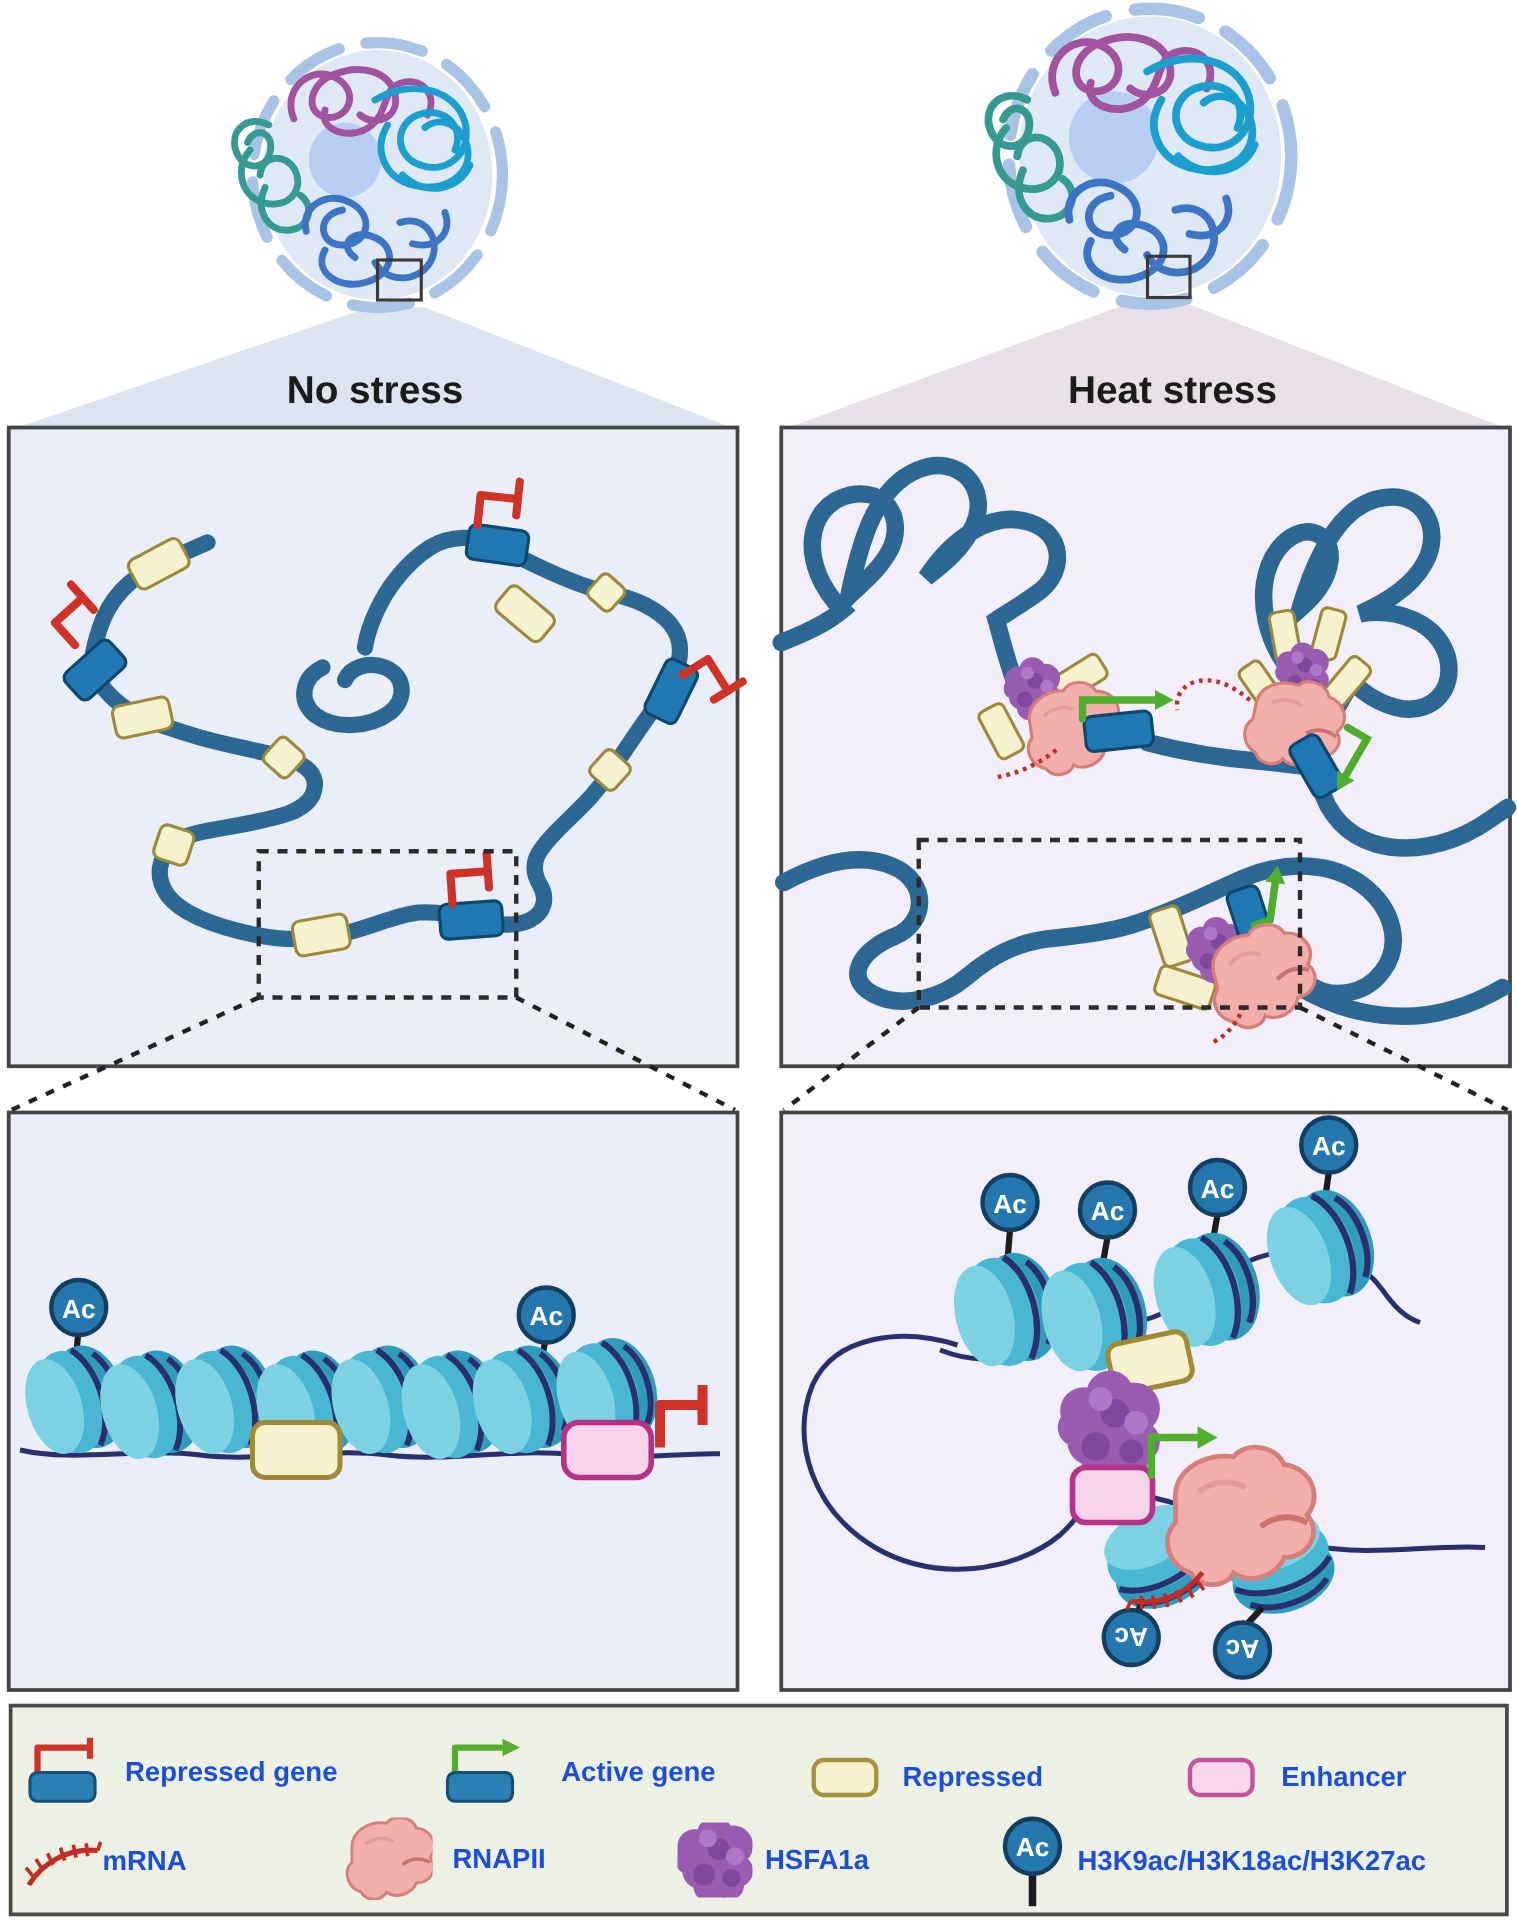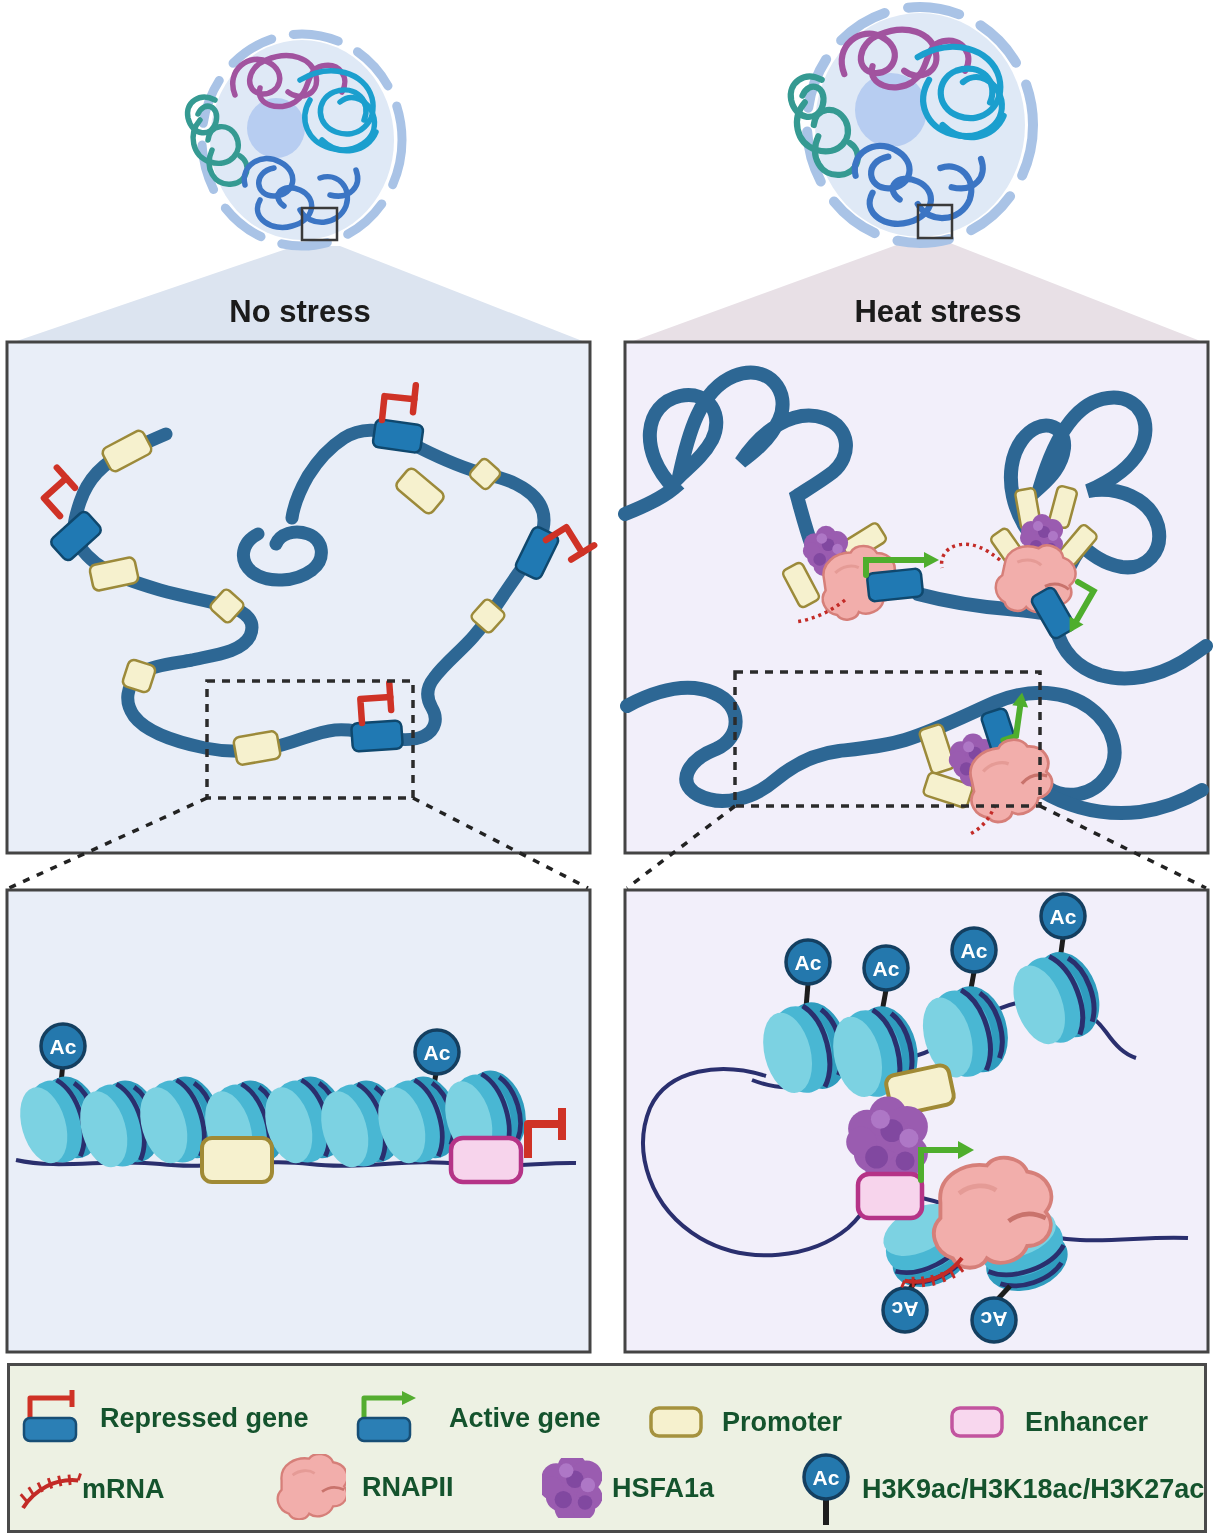--- a/index.html
+++ b/index.html
@@ -2,21 +2,21 @@
 <html><head>
 <meta charset="utf-8">
 <style>
   html,body{margin:0;padding:0;background:#ffffff;}
   .page{position:relative;width:1214px;height:1536px;background:#ffffff;overflow:hidden;
         font-family:"Liberation Sans",sans-serif;}
   .figsvg{position:absolute;left:0;top:0;}
   .legend{position:absolute;left:7px;top:1363px;width:1194px;height:164px;
           background:#edf1e3;border:3px solid #4a4a4a;}
   .li{position:absolute;display:flex;align-items:center;}
-  .lt{font-weight:bold;font-size:27px;color:#14532d;white-space:nowrap;letter-spacing:0px;}
+  .lt{font-weight:bold;font-size:22px;color:#1d4ed8;white-space:nowrap;letter-spacing:0px;}
   .ic{flex:0 0 auto;}
   svg text{font-family:"Liberation Sans",sans-serif;}
 </style>
 </head>
 <body>
 
 <div class="page">
 
 <svg class="figsvg" width="1214" height="1536" viewBox="0 0 1214 1536">
 
@@ -317,21 +317,21 @@
       <polygon points="48,1 62,8 48,15" fill="#54ad30"></polygon>
       <rect x="4" y="28" width="52" height="23" rx="6" fill="#2b7fb5" stroke="#174e75" stroke-width="2.5"></rect>
     </svg>
     <span class="lt" style="margin-left:25px;">Active gene</span>
   </div>
 
   <div class="li" style="left:638px;top:38px;">
     <svg class="ic" width="56" height="36" viewBox="0 0 56 36">
       <rect x="3" y="4" width="50" height="28" rx="8" fill="#f6f1ce" stroke="#a5923e" stroke-width="3.5"></rect>
     </svg>
-    <span class="lt" style="margin-left:18px;">Promoter</span>
+    <span class="lt" style="margin-left:18px;">Repressed</span>
   </div>
 
   <div class="li" style="left:939px;top:38px;">
     <svg class="ic" width="56" height="36" viewBox="0 0 56 36">
       <rect x="3" y="4" width="50" height="28" rx="8" fill="#f8d7ee" stroke="#c2549f" stroke-width="3.5"></rect>
     </svg>
     <span class="lt" style="margin-left:20px;">Enhancer</span>
   </div>
 
   <div class="li" style="left:8px;top:96px;">

